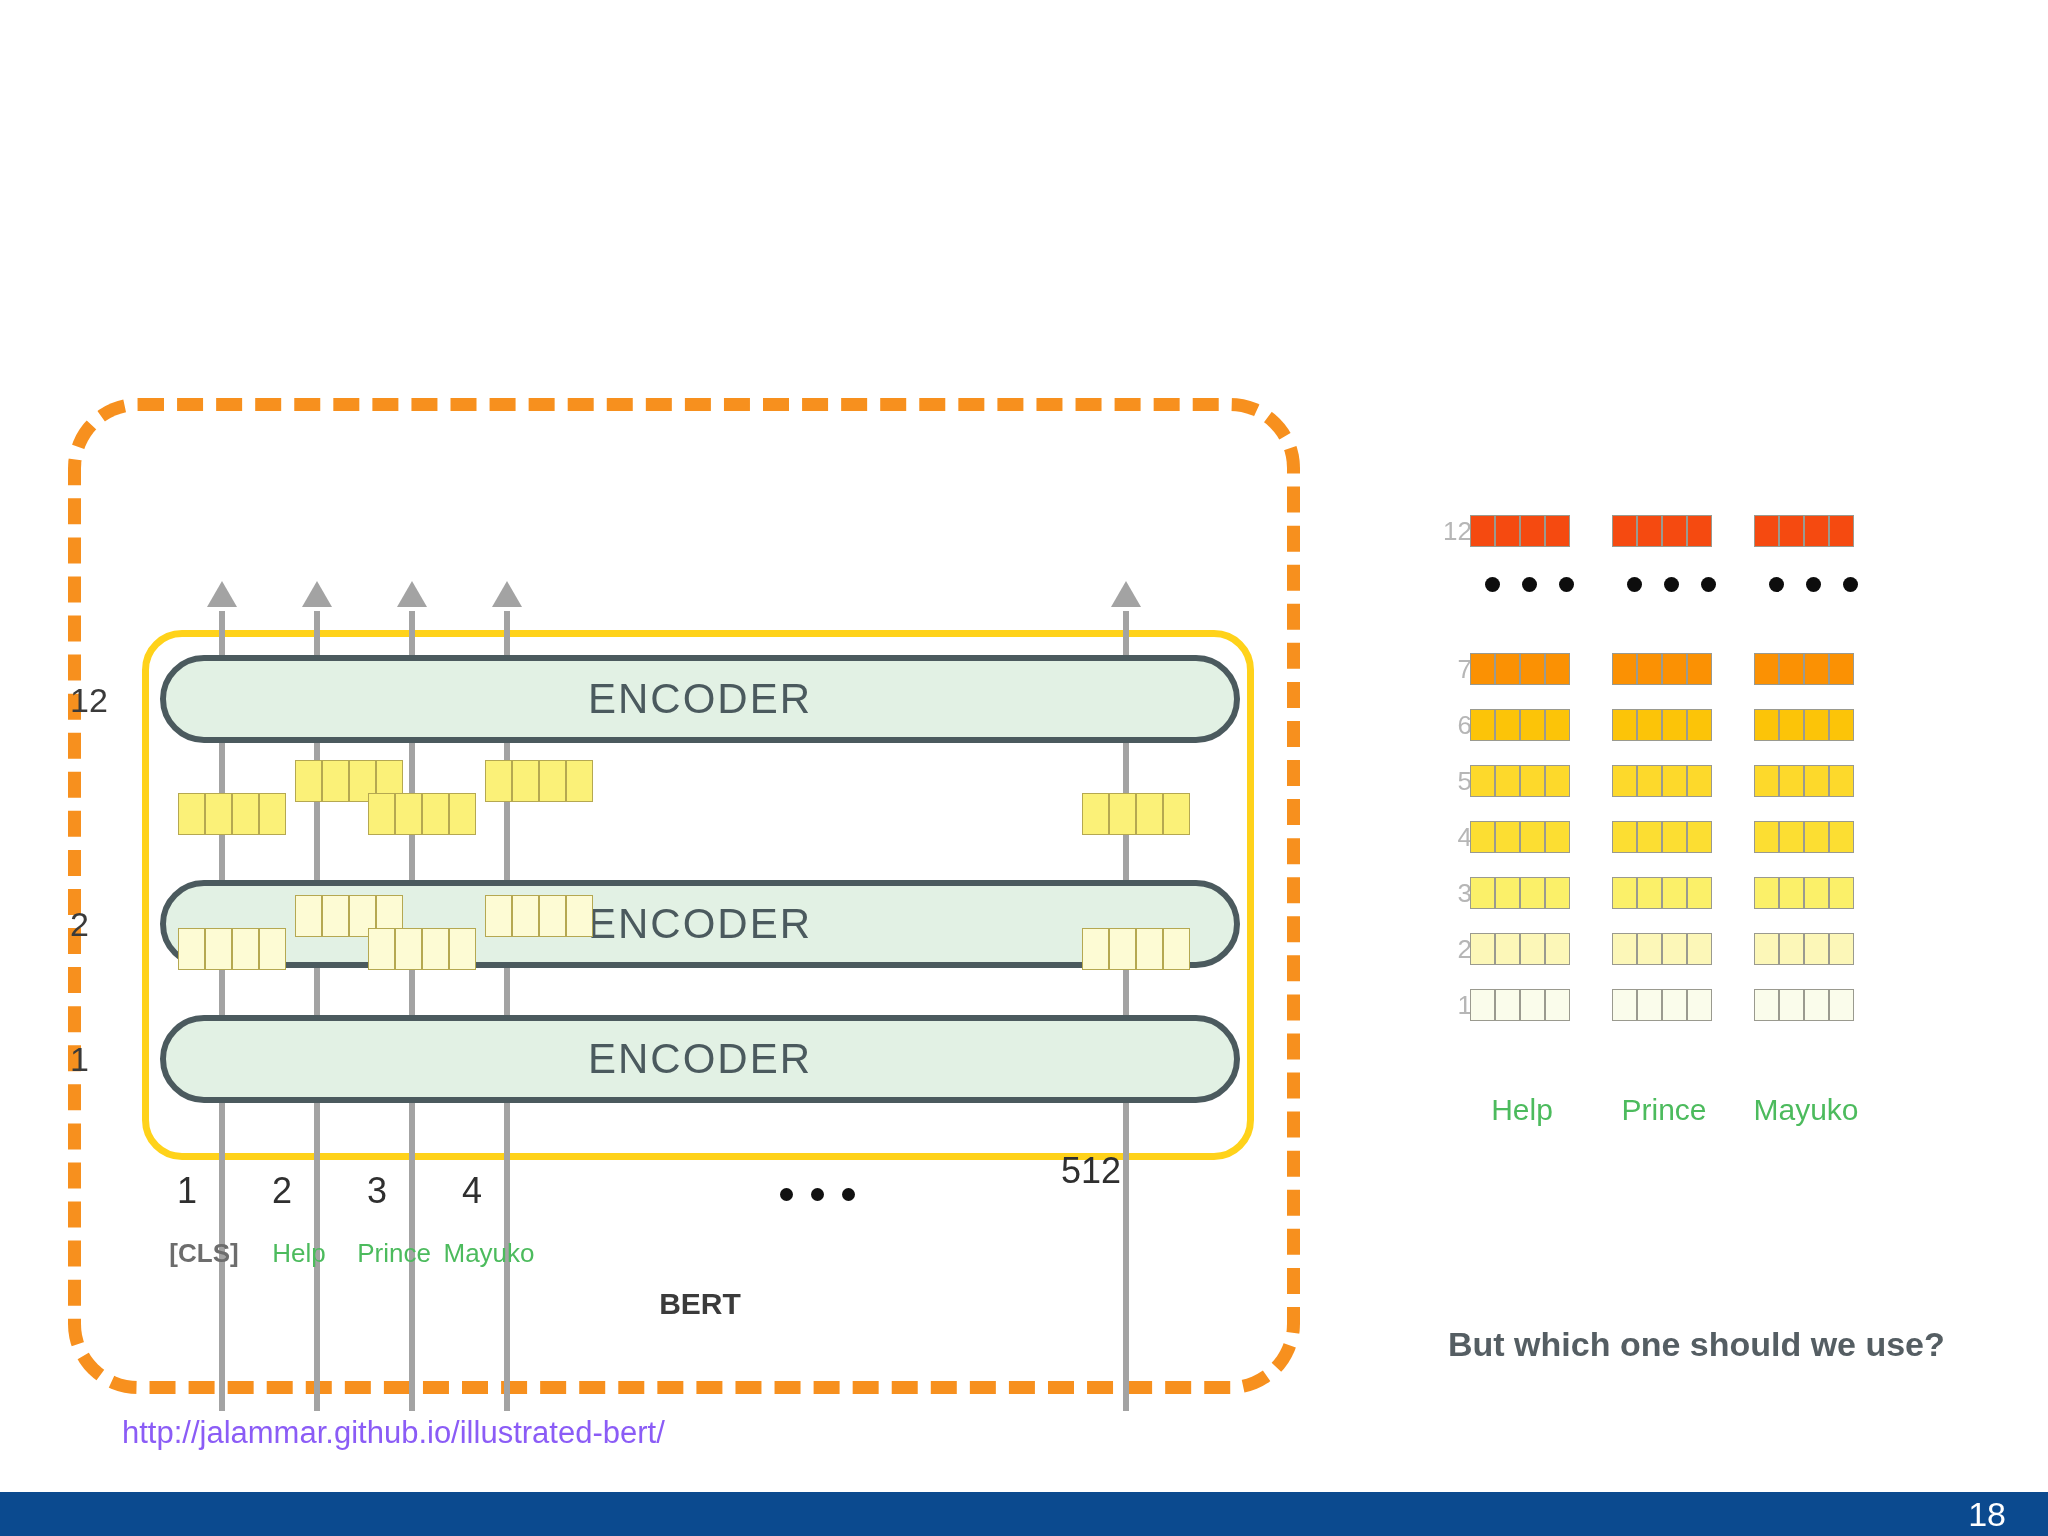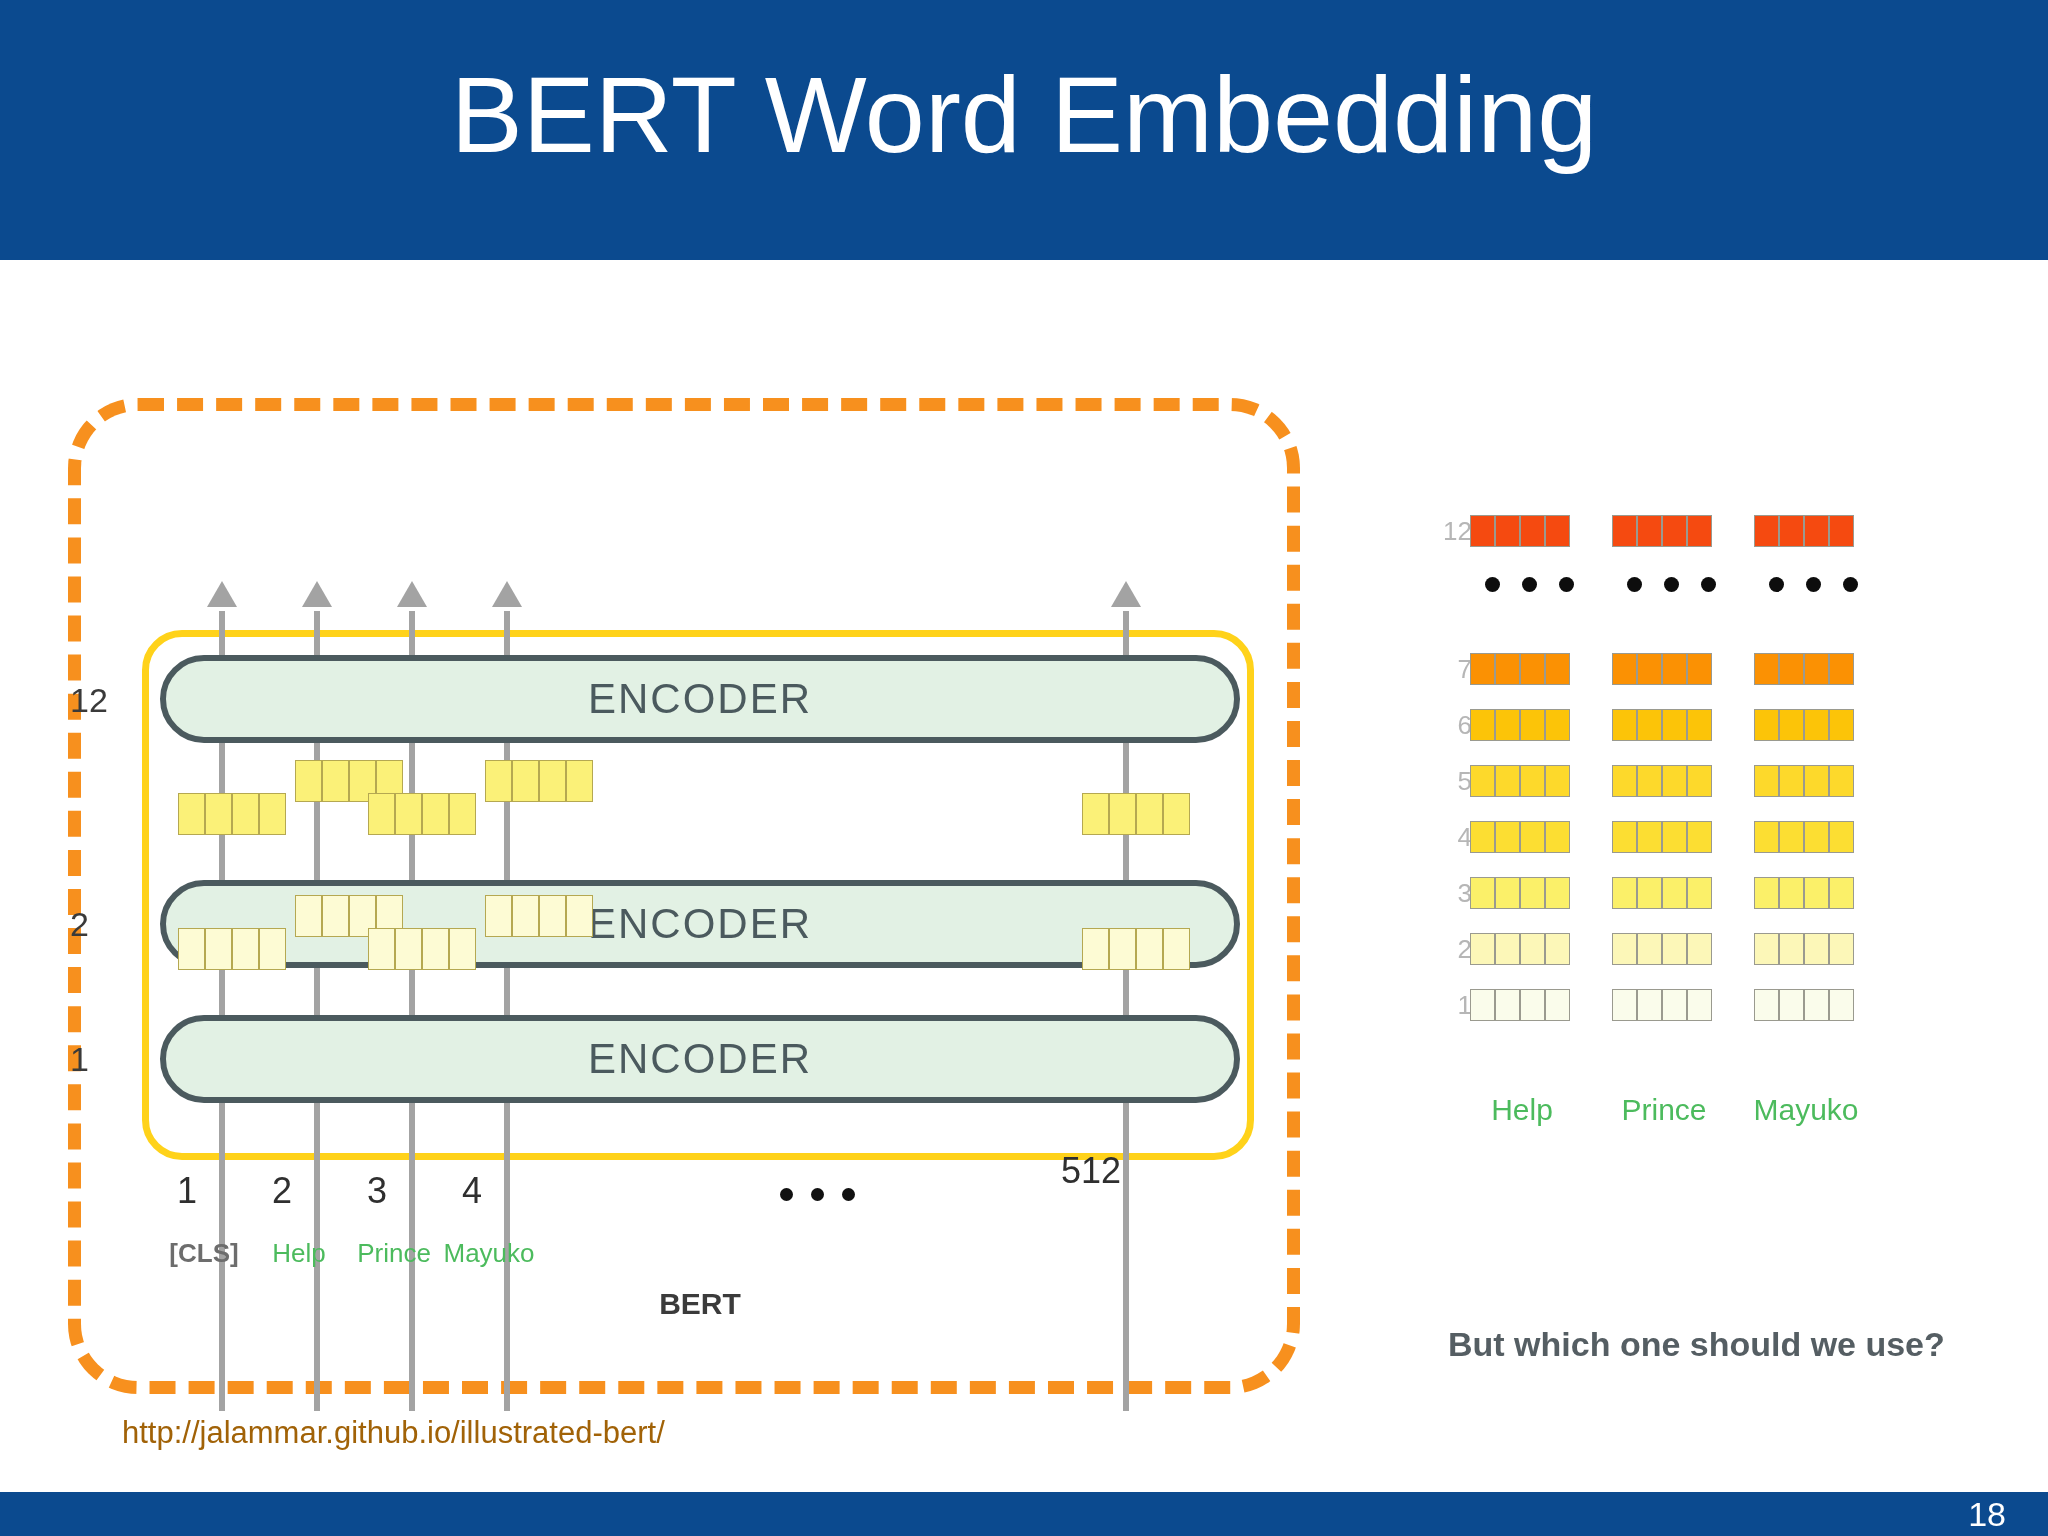--- a/index.html
+++ b/index.html
@@ -192,21 +192,21 @@
     width: 1140px;
     text-align: center;
     font-size: 30px;
     font-weight: bold;
     color: #3b3b3b;
   }
 
   #source-url {
     position: absolute;
     left: 122px; top: 1415px;
-    color: #a16207;
+    color: #8b5cf6;
     font-size: 31px;
   }
 
   
   #right-panel {
     position: absolute;
     left: 1448px; top: 355px;
     width: 560px;
   }
   #right-caption {
@@ -268,23 +268,20 @@
     font-size: 34px;
     font-weight: bold;
     white-space: nowrap;
   }
 </style>
 </head>
 <body>
 
 <div id="slide">
 
-  <div id="title-bar">
-    <div id="title-text">BERT Word Embedding</div>
-  </div>
 
   <div id="dashed-frame"></div>
 
   <div id="bert-stack">
     <div id="yellow-highlight"></div>
 
     <div id="lines-layer">
         <div class="token-line" style="left: 89px;"></div>
         <div class="token-arrow" style="left: 77px;"></div>
         <div class="token-line" style="left: 184px;"></div>

